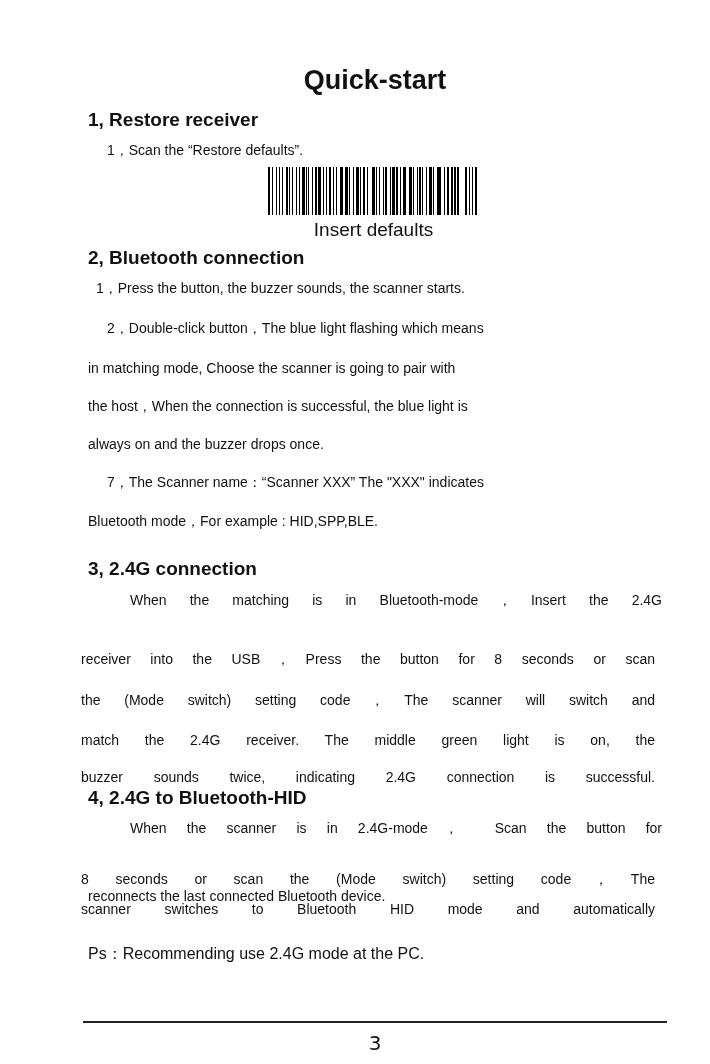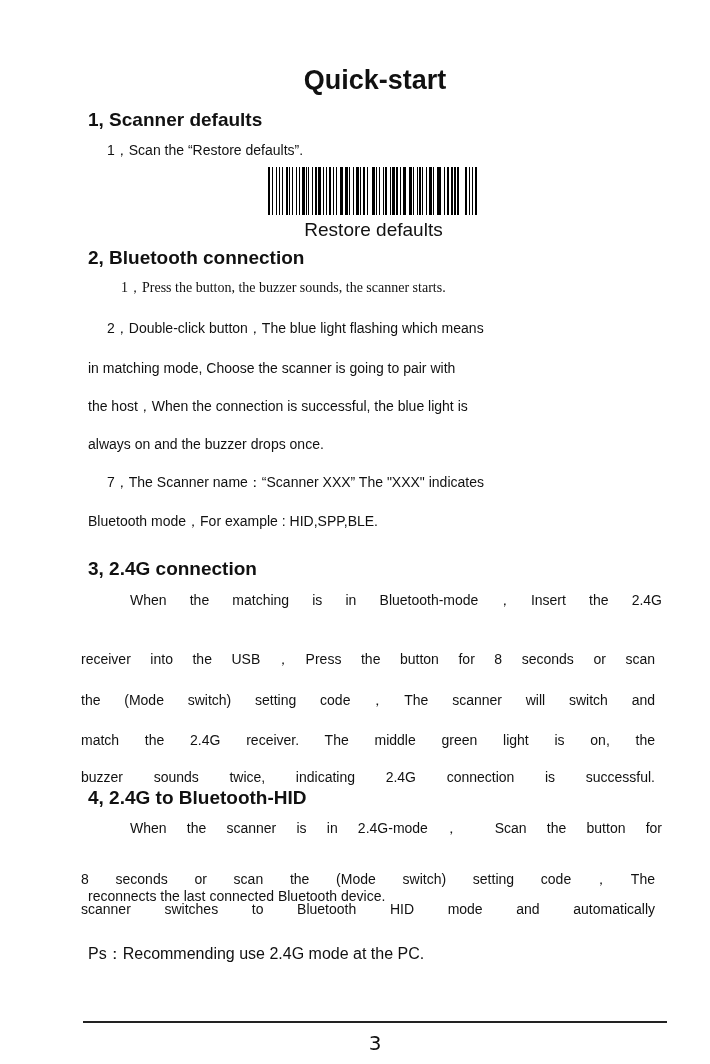--- a/index.html
+++ b/index.html
@@ -17,21 +17,21 @@
   .rule { position:absolute; left:83px; top:1021px; width:584px; height:2px; background:#222; }
   .pnum { left:0; width:750px; text-align:center; font-family:"DejaVu Sans", sans-serif; font-size:20px; }
 </style>
 </head>
 <body>
 
 <div>
 
   <div class="line title" style="top:67px;">Quick-start</div>
 
-  <div class="line h" style="top:110px;">1, Scanner defaults</div>
+  <div class="line h" style="top:110px;">1, Restore receiver</div>
   <div class="line b" style="left:107px; top:143px;">1，Scan the “Restore defaults”.</div>
   <div class="barcode" id="barcode">
       <span style="width: 1.75104px; background: rgb(0, 0, 0);"></span>
       <span style="width: 2.62656px; background: rgb(255, 255, 255);"></span>
       <span style="width: 0.875519px; background: rgb(0, 0, 0);"></span>
       <span style="width: 2.62656px; background: rgb(255, 255, 255);"></span>
       <span style="width: 0.875519px; background: rgb(0, 0, 0);"></span>
       <span style="width: 1.75104px; background: rgb(255, 255, 255);"></span>
       <span style="width: 1.75104px; background: rgb(0, 0, 0);"></span>
       <span style="width: 1.75104px; background: rgb(255, 255, 255);"></span>
@@ -145,24 +145,24 @@
       <span style="width: 3.50207px; background: rgb(255, 255, 255);"></span>
       <span style="width: 1.75104px; background: rgb(0, 0, 0);"></span>
       <span style="width: 2.62656px; background: rgb(255, 255, 255);"></span>
       <span style="width: 0.875519px; background: rgb(0, 0, 0);"></span>
       <span style="width: 1.75104px; background: rgb(255, 255, 255);"></span>
       <span style="width: 0.875519px; background: rgb(0, 0, 0);"></span>
       <span style="width: 2.62656px; background: rgb(255, 255, 255);"></span>
       <span style="width: 1.75104px; background: rgb(0, 0, 0);"></span>
       <span style="width: 1.75104px; background: rgb(255, 255, 255);"></span>
     </div>
-  <div class="line bc-label" style="top:220px;">Restore defaults</div>
+  <div class="line bc-label" style="top:220px;">Insert defaults</div>
 
   <div class="line h" style="top:248px;">2, Bluetooth connection</div>
-  <div class="line b" style="left:121px; top:281px;font-family:Liberation Serif, serif;">1，Press the button, the buzzer sounds, the scanner starts.</div>
+  <div class="line b" style="left:96px; top:281px;">1，Press the button, the buzzer sounds, the scanner starts.</div>
   <div class="line b" style="left:107px; top:321px;">2，Double-click button，The blue light flashing which means</div>
   <div class="line b" style="left:88px; top:361px;">in matching mode, Choose the scanner is going to pair with</div>
   <div class="line b" style="left:88px; top:399px;">the host，When the connection is successful, the blue light is</div>
   <div class="line b" style="left:88px; top:437px;">always on and the buzzer drops once.</div>
   <div class="line b" style="left:107px; top:475px;">7，The Scanner name：“Scanner XXX” The "XXX" indicates</div>
   <div class="line b" style="left:88px; top:514px;">Bluetooth mode，For example : HID,SPP,BLE.</div>
 
   <div class="line h" style="top:559px;">3, 2.4G connection</div>
   <div class="line b" style="left:130px; top:593px; width:532px; text-align:justify; text-align-last:justify; white-space:normal;">When the matching is in Bluetooth-mode，Insert the 2.4G</div>
   <div class="line b just" style="top:632px;">receiver into the USB，Press the button for 8 seconds or scan</div>

